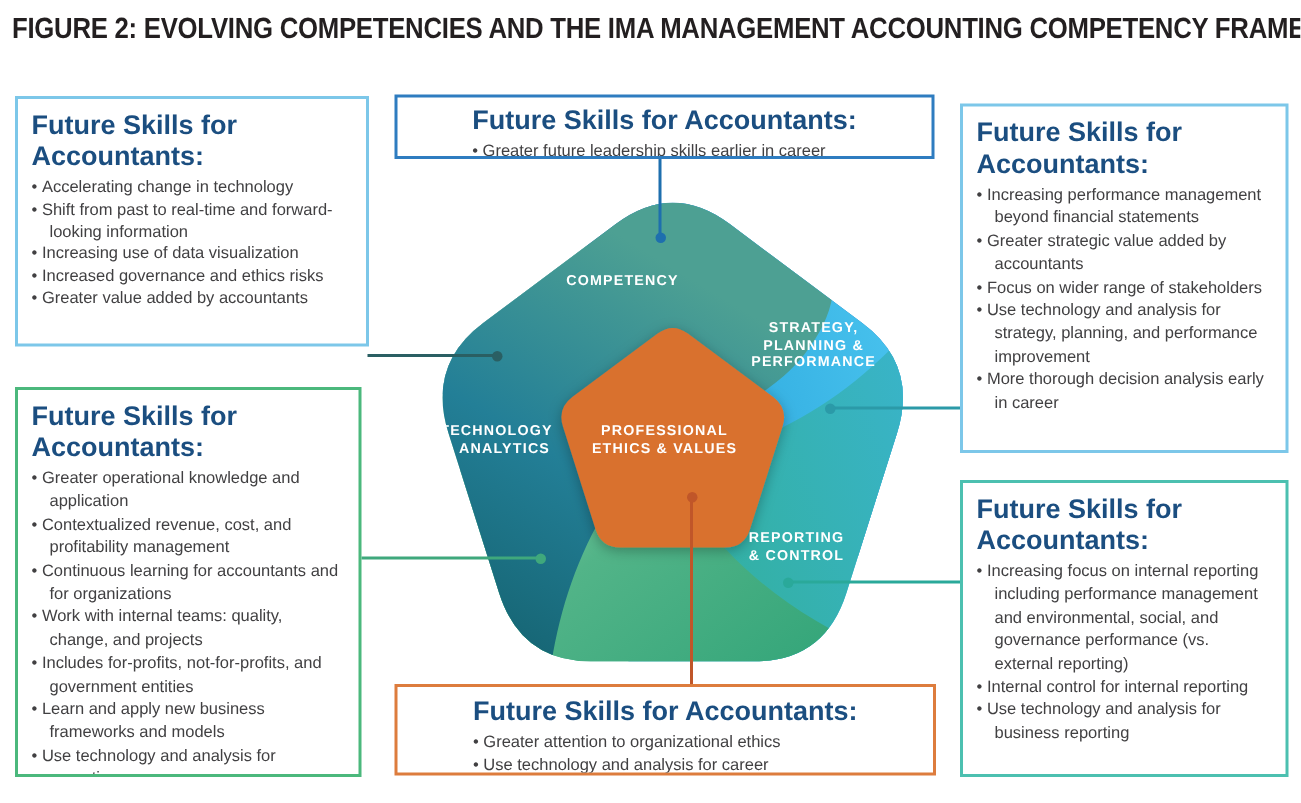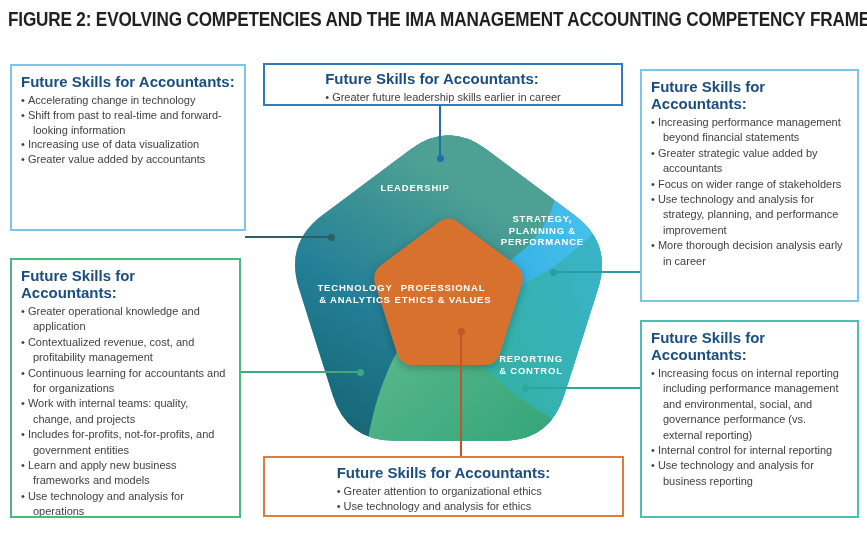--- a/index.html
+++ b/index.html
@@ -3,39 +3,39 @@
 <meta charset="utf-8">
 <style>
   html,body{margin:0;padding:0;background:#fff;}
   #page{position:relative;width:867px;height:535px;background:#fff;overflow:hidden;
         font-family:"Liberation Sans",sans-serif;}
   .fig-title{position:absolute;left:8px;top:8px;font-size:19.5px;font-weight:bold;
         color:#231f20;white-space:nowrap;transform:scaleX(0.88);transform-origin:left top;
         letter-spacing:-0.2px;}
   .skillbox{position:absolute;background:#fff;border:2px solid;box-sizing:border-box;
         padding:7px 9px;overflow:hidden;}
-  .skillbox h3{margin:0 0 3px 0;font-size:15px;font-weight:bold;color:#1b4e80;}
+  .skillbox h3{margin:0 0 3px 0;font-size:18px;font-weight:bold;color:#1b4e80;}
   .skillbox ul{margin:0;padding:0;list-style:none;font-size:11px;color:#414042;}
   .skillbox li{padding-left:12px;text-indent:-12px;}
   .skillbox li::before{content:"\2022\00a0";}
   .lh-tight li{line-height:14.8px;}
   .lh-norm li{line-height:15.4px;}
   .box-topleft{left:10px;top:64px;width:236px;height:167px;border-color:#7cc7e9;}
   .box-topcenter{left:263px;top:63px;width:360px;height:43px;border-color:#2e7cc0;padding:5px 0;}
   .box-topright{left:640px;top:69px;width:219px;height:233px;border-color:#7cc7e9;}
   .box-bottomleft{left:10px;top:258px;width:231px;height:260px;border-color:#4bb87c;}
   .box-bottomcenter{left:263px;top:456px;width:361px;height:61px;border-color:#dd7c3d;padding:6px 0;}
   .box-bottomright{left:640px;top:320px;width:219px;height:198px;border-color:#4cc0b0;}
   .centered-block{width:fit-content;margin:0 auto;text-align:left;}
   .penta-wrap{position:absolute;left:272px;top:119px;width:353px;height:362px;}
   .penta-label{position:absolute;color:#fff;font-weight:bold;font-size:9.5px;
         letter-spacing:0.8px;line-height:11.5px;text-align:center;white-space:pre-line;}
   .lbl-leadership{left:415px;top:182px;transform:translateX(-50%);}
   .lbl-strategy{right:283px;top:213px;text-align:center;}
-  .lbl-technology{left:331px;top:282px;transform:translateX(-50%);margin-left:24px;}
+  .lbl-technology{left:331px;top:282px;transform:translateX(-50%);}
   .lbl-ethics{left:443px;top:282px;transform:translateX(-50%);}
   .lbl-reporting{left:531px;top:353px;transform:translateX(-50%);}
   .lbl-business{left:396px;top:389px;transform:translateX(-50%);}
   .connector{position:absolute;}
   .dot{position:absolute;width:7px;height:7px;border-radius:50%;}
 </style>
 </head>
 <body>
 
 <div id="page">
@@ -87,21 +87,21 @@
                  C 348,212 312,248 262,234 C 232,226 212,206 194,188 C 178,172 166,158 152,150 Z"></path>
         <path fill="url(#gTech)" transform="rotate(288 170 168)" d="M 152,150 C 100,128 40,128 -12,142 C 8,-45 332,-45 352,142
                  C 348,212 312,248 262,234 C 232,226 212,206 194,188 C 178,172 166,158 152,150 Z"></path>
       </g>
       <path fill="#d9712f" filter="url(#softShadow)" d="M 160.3,97.1 Q 170,90 179.7,97.1 L 234.5,136.8 Q 244.2,143.9 240.5,155.3
                L 219.6,219.7 Q 215.9,231.1 203.9,231.1 L 136.1,231.1 Q 124.1,231.1 120.4,219.7
                L 99.5,155.3 Q 95.8,143.9 105.5,136.8 Z"></path>
     </svg>
   </div>
 
-  <div class="penta-label lbl-leadership">LEADERSHIP</div>
+  <div class="penta-label lbl-leadership">COMPETENCY</div>
   <div class="penta-label lbl-strategy">STRATEGY,
 PLANNING &amp;
 PERFORMANCE</div>
   <div class="penta-label lbl-reporting">REPORTING
 &amp; CONTROL</div>
   <div class="penta-label lbl-technology">TECHNOLOGY
 &amp; ANALYTICS</div>
   <div class="penta-label lbl-ethics">PROFESSIONAL
 ETHICS &amp; VALUES</div>
 
@@ -122,20 +122,21 @@
 
   <div class="connector" style="left:460px;top:331px;width:2px;height:125px;background:#c05629;"></div>
   <div class="dot" style="left:457.5px;top:327.5px;background:#c05629;"></div>
 
   <div class="skillbox box-topleft lh-tight">
     <h3>Future Skills for Accountants:</h3>
     <ul>
         <li>Accelerating change in technology</li>
         <li>Shift from past to real-time and forward-looking information</li>
         <li>Increasing use of data visualization</li>
+        <li>Increased governance and ethics risks</li>
         <li>Greater value added by accountants</li>
       </ul>
   </div>
 
   <div class="skillbox box-topcenter lh-norm">
     <div class="centered-block">
       <h3>Future Skills for Accountants:</h3>
       <ul>
           <li>Greater future leadership skills earlier in career</li>
         </ul>
@@ -164,21 +165,21 @@
         <li>Learn and apply new business frameworks and models</li>
         <li>Use technology and analysis for operations</li>
       </ul>
   </div>
 
   <div class="skillbox box-bottomcenter lh-norm">
     <div class="centered-block">
       <h3>Future Skills for Accountants:</h3>
       <ul>
           <li>Greater attention to organizational ethics</li>
-          <li>Use technology and analysis for ethics</li>
+          <li>Use technology and analysis for career</li>
         </ul>
     </div>
   </div>
 
   <div class="skillbox box-bottomright lh-norm">
     <h3>Future Skills for Accountants:</h3>
     <ul>
         <li>Increasing focus on internal reporting including performance management and environmental, social, and governance performance (vs. external reporting)</li>
         <li>Internal control for internal reporting</li>
         <li>Use technology and analysis for business reporting</li>

